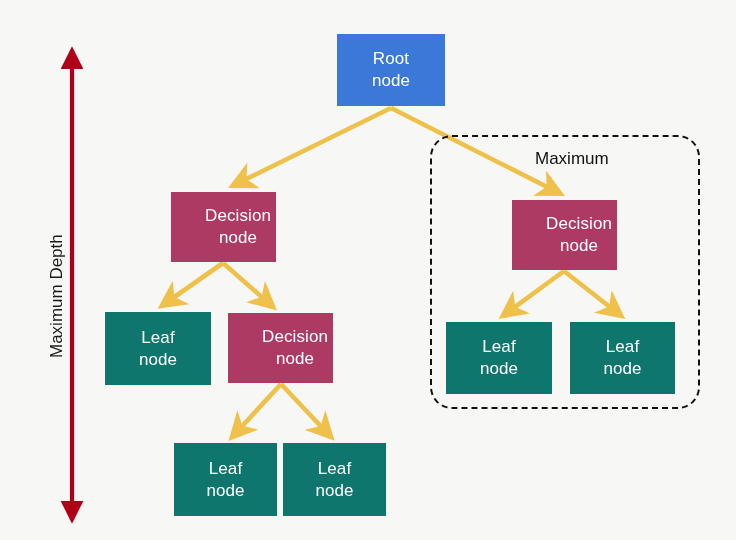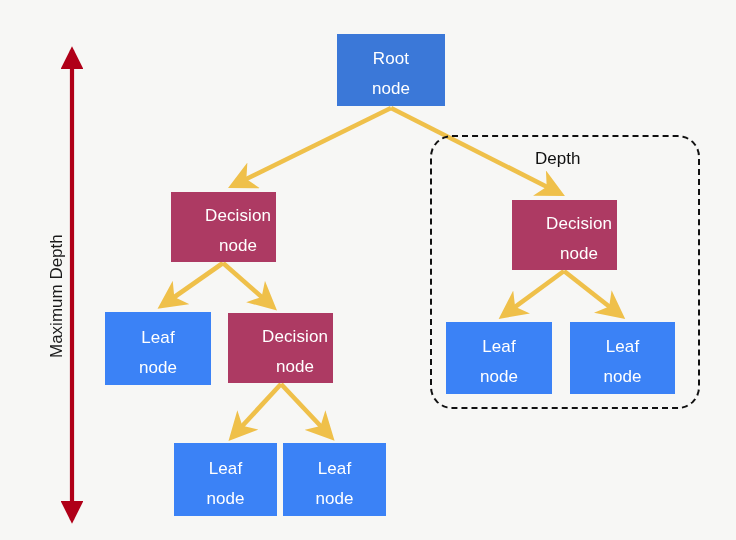--- a/index.html
+++ b/index.html
@@ -37,25 +37,24 @@
     color: #ffffff;
     font-size: 17px;
     line-height: 1.28;
     text-align: center;
     letter-spacing: 0.1px;
     z-index: 3;
   }
   .node .ln {
     display: block;
     white-space: nowrap;
-    margin-top: 8px;
   }
   .node-root   { background: #3b78d8; }
   .node-decision { background: #ad3a63; padding-left: 29px; }
-  .node-leaf   { background: #3b82f6; }
+  .node-leaf   { background: #0f766e; }
 
   .branch-box {
     position: absolute;
     box-sizing: border-box;
     border: 2.5px dashed #111111;
     border-radius: 22px;
     background: transparent;
     z-index: 1;
   }
   .branch-label {
@@ -104,21 +103,21 @@
       <line x1="281" y1="384" x2="330" y2="436" marker-end="url(#arrowYellow)"></line>
       <line x1="564" y1="271" x2="504" y2="315" marker-end="url(#arrowYellow)"></line>
       <line x1="564" y1="271" x2="620" y2="315" marker-end="url(#arrowYellow)"></line>
     </g>
 
     <line x1="72" y1="50" x2="72" y2="520" stroke="#b00018" stroke-width="4.2" marker-start="url(#arrowRedUp)" marker-end="url(#arrowRedDown)"></line>
   </svg>
 
   <div class="branch-box" style="left:430px; top:135px; width:270px; height:274px;"></div>
 
-  <div class="branch-label" style="left:535px; top:150px;">Depth</div>
+  <div class="branch-label" style="left:535px; top:150px;">Maximum</div>
 
   <div class="depth-label" style="left:48px; top:358px;">Maximum Depth</div>
 
   <div class="node node-root" style="left:337px; top:34px; width:108px; height:72px;">
     <span class="ln">Root</span>
     <span class="ln">node</span>
   </div>
 
   <div class="node node-decision" style="left:171px; top:192px; width:105px; height:70px;">
     <span class="ln">Decision</span>

